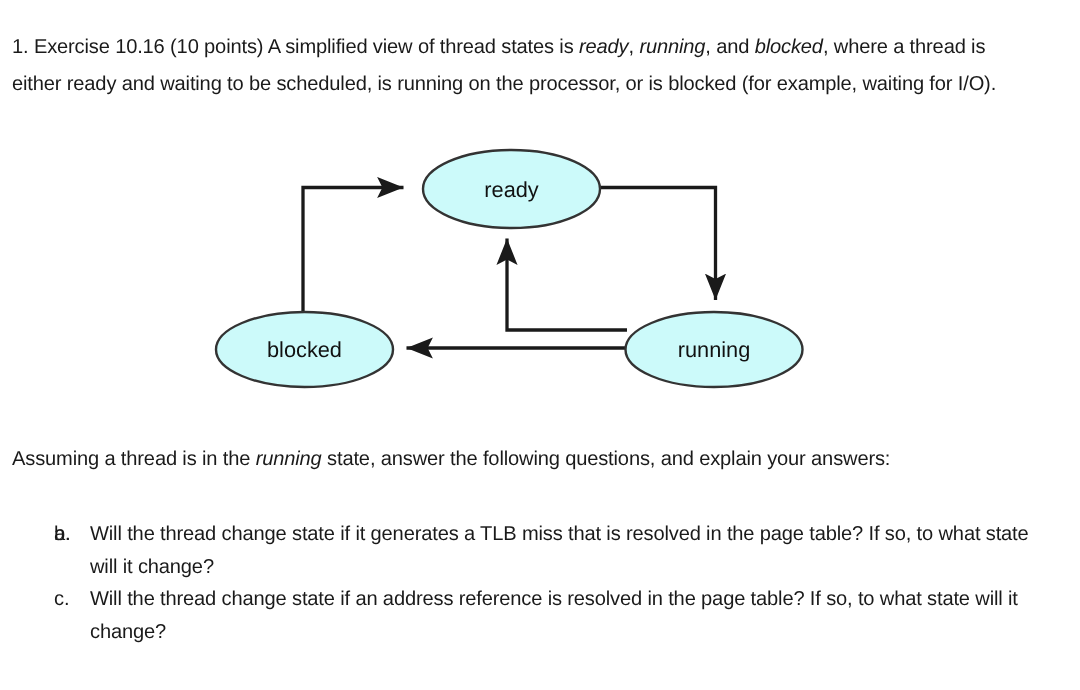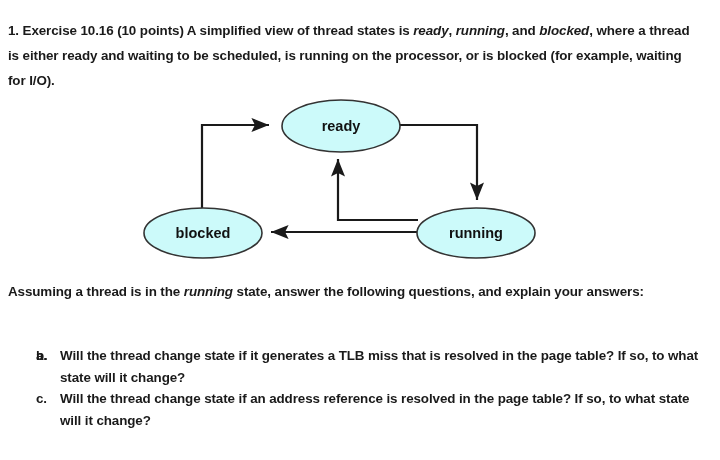--- a/index.html
+++ b/index.html
@@ -12,33 +12,32 @@
     background: #ffffff;
     font-family: "Liberation Sans", sans-serif;
     color: #1a1a1a;
     overflow: hidden;
     position: relative;
   }
   .page {
     position: absolute;
     inset: 0;
     padding: 0;
-    font-weight: bold;
   }
   .para {
     position: absolute;
     left: 8px;
     width: 684px;
     font-size: 13.4px;
     line-height: 24.6px;
     letter-spacing: -0.1px;
     color: #1a1a1a;
   }
   .para.intro { top: 6px; }
-  .para.assume { top: 267px; }
+  .para.assume { top: 281px; }
   .para i {
     font-style: italic;
   }
   .diagram-wrap {
     position: absolute;
     left: 0;
     top: 85px;
     width: 600px;
     height: 185px;
   }

